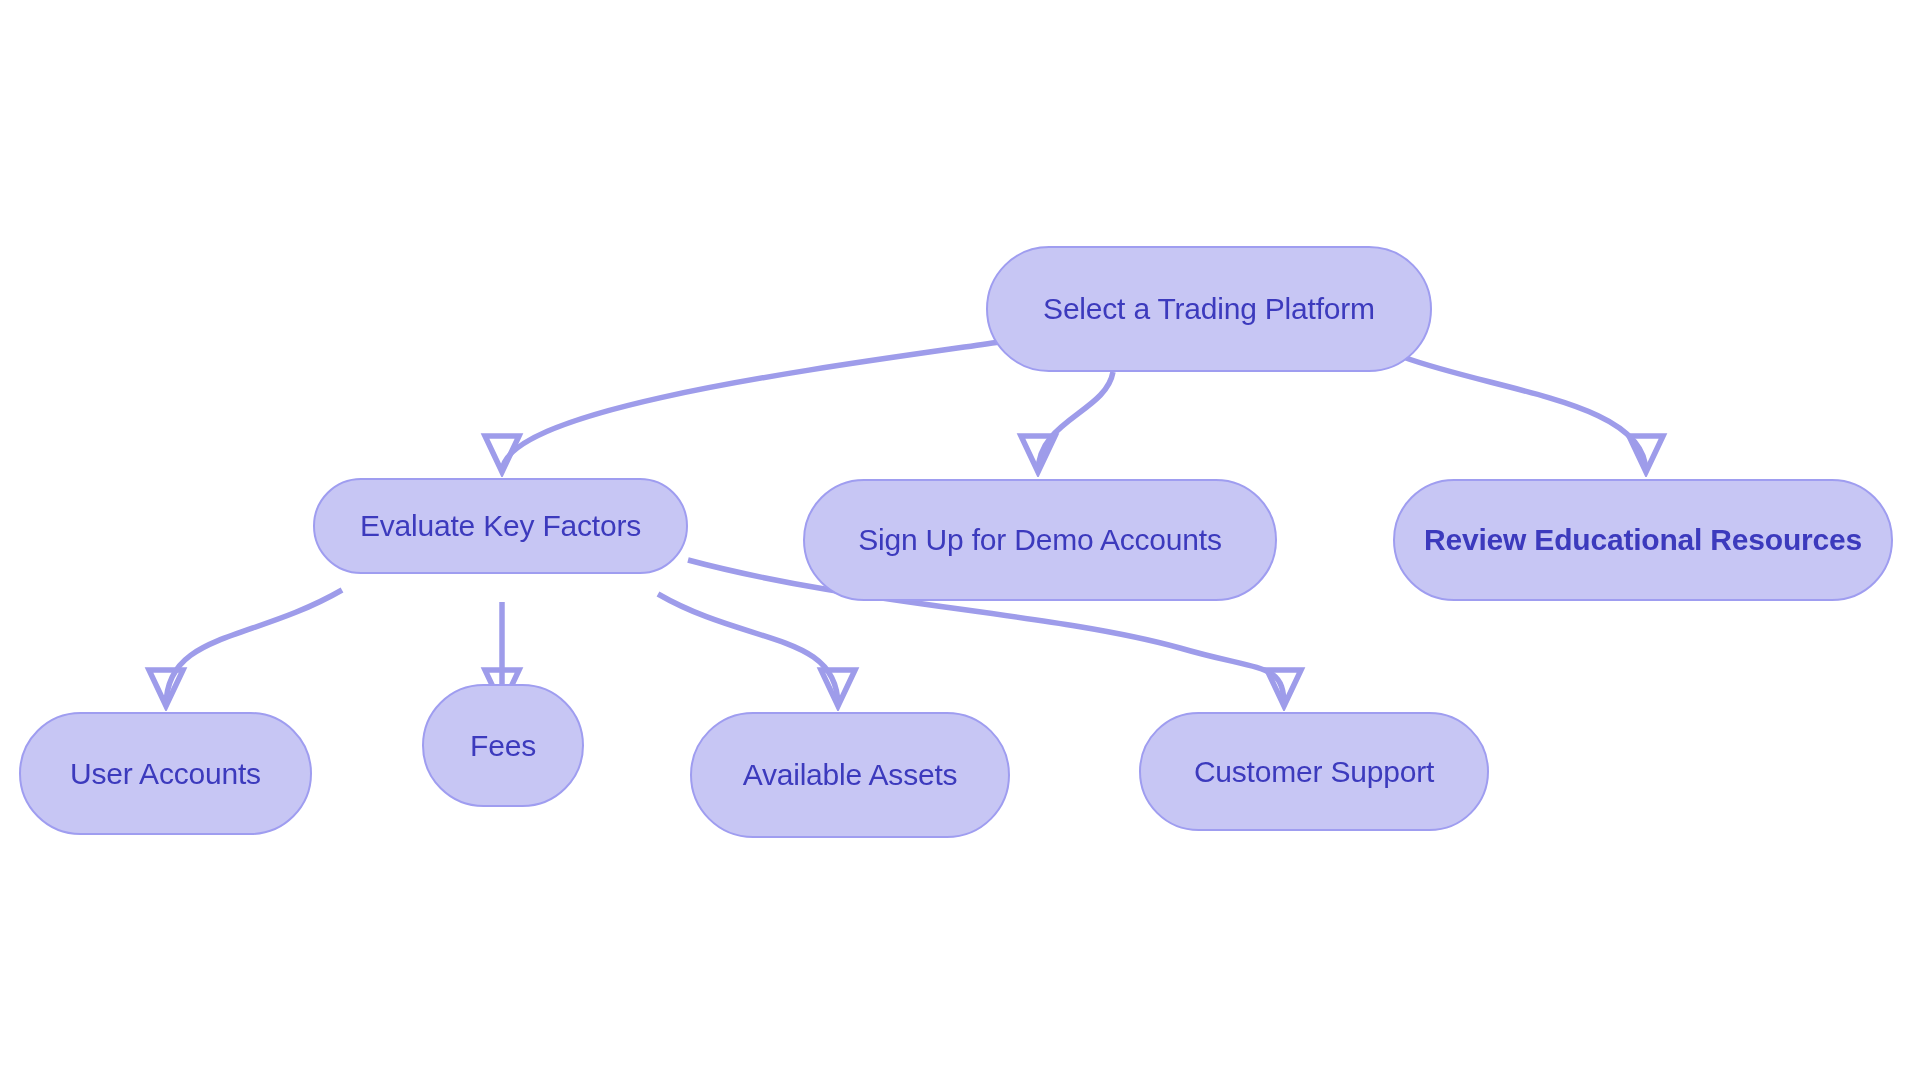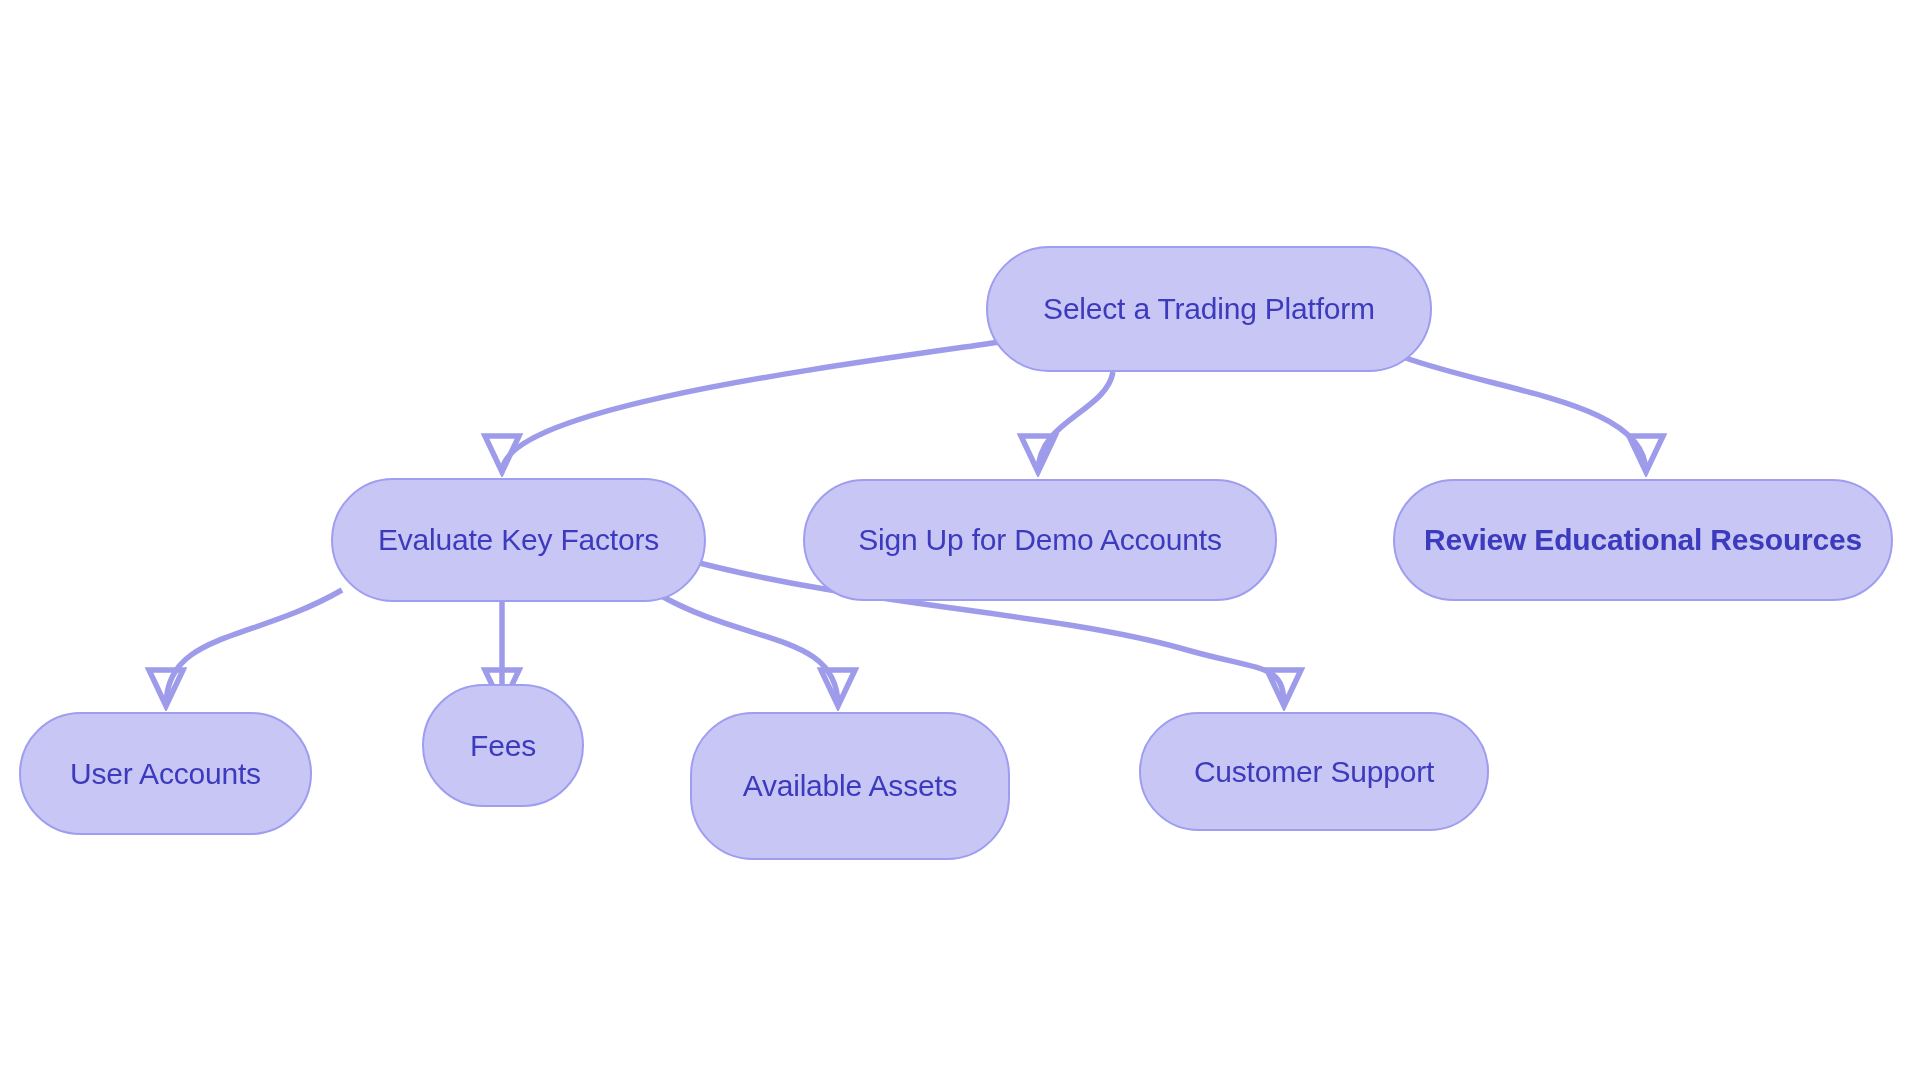--- a/index.html
+++ b/index.html
@@ -42,26 +42,26 @@
     align-items: center;
     justify-content: center;
     text-align: center;
     color: var(--text);
     font-size: 30px;
     letter-spacing: -0.2px;
     white-space: nowrap;
   }
   
   .n-select   { left: 986px;  top: 246px; width: 446px; height: 126px; }
-  .n-evaluate { left: 331px;  top: 478px; width: 375px; height: 124px; }
+  .n-evaluate { left: 313px;  top: 478px; width: 375px; height: 96px; }
   .n-signup   { left: 803px;  top: 479px; width: 474px; height: 122px; }
   .n-review   { left: 1393px; top: 479px; width: 500px; height: 122px; font-weight: bold; }
   .n-ui       { left: 19px;   top: 712px; width: 293px; height: 123px; }
   .n-fees     { left: 422px;  top: 684px; width: 162px; height: 123px; }
-  .n-assets   { left: 690px;  top: 712px; width: 320px; height: 148px; }
+  .n-assets   { left: 690px;  top: 712px; width: 320px; height: 126px; }
   .n-support  { left: 1139px; top: 712px; width: 350px; height: 119px; }
 </style>
 </head>
 <body>
 
 <div class="canvas">
 
   <svg class="edges" width="1920" height="1083" viewBox="0 0 1920 1083">
     <defs>
       <marker id="arrow" markerUnits="userSpaceOnUse" markerWidth="44" markerHeight="44" refX="39" refY="22" orient="auto">

